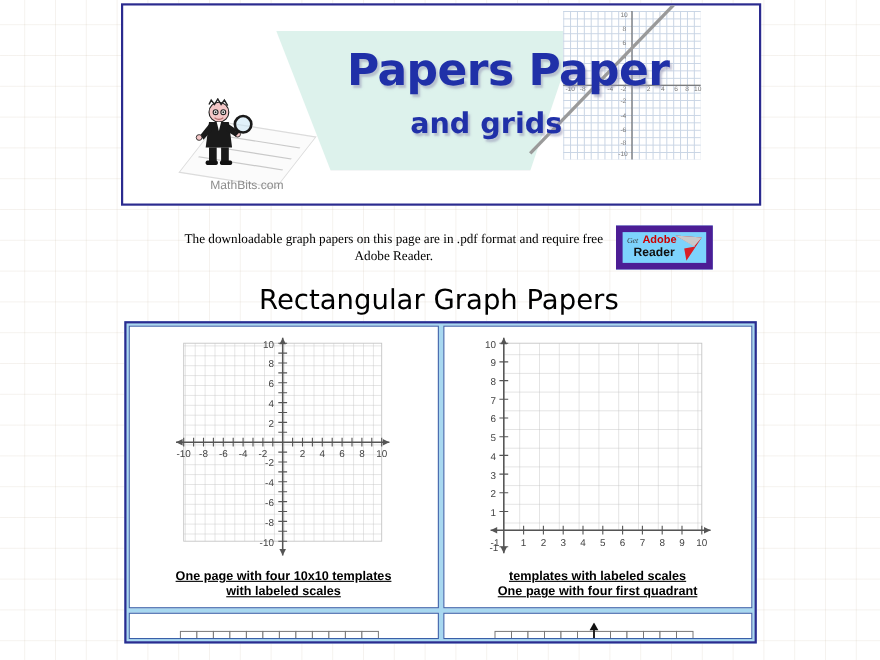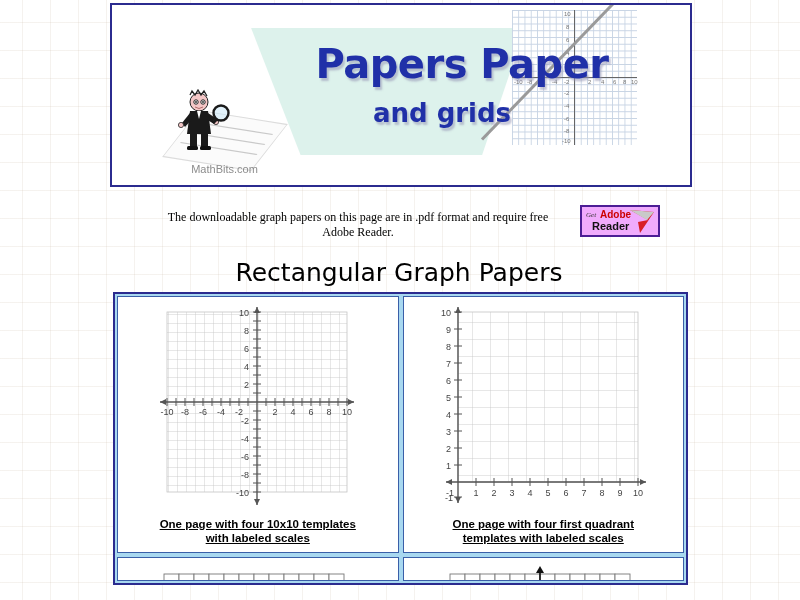--- a/index.html
+++ b/index.html
@@ -112,24 +112,24 @@
     position: absolute; left: 110px; top: 205px; width: 578px;
     height: 30px;
   }
   .infotext {
     position: absolute; left: 48px; top: 5px; width: 400px;
     text-align: center;
     font-family: "Liberation Serif", serif;
     font-size: 12px; color: #000;
   }
   .adobe-badge {
-    position: absolute; left: 470px; top: 0px;
+    position: absolute; left: 450px; top: 0px;
     width: 76px; height: 28px;
-    background: #f0abfc;
-    border: 2px solid #4c1d95;
+    background: #7dd3fc;
+    border: 6px solid #4c1d95;
     overflow: hidden;
   }
   .ab-get {
     position: absolute; left: 4px; top: 4px;
     font-family: "Liberation Serif", serif; font-size: 7px;
     font-style: italic; color: #333;
   }
   .ab-adobe {
     position: absolute; left: 18px; top: 2px;
     font-family: "Liberation Sans", sans-serif; font-size: 10px;
@@ -433,22 +433,22 @@
             <text class="gx" x="15" y="79" text-anchor="end">6</text>
             <text class="gx" x="15" y="96" text-anchor="end">5</text>
             <text class="gx" x="15" y="113" text-anchor="end">4</text>
             <text class="gx" x="15" y="130" text-anchor="end">3</text>
             <text class="gx" x="15" y="147" text-anchor="end">2</text>
             <text class="gx" x="15" y="164" text-anchor="end">1</text>
             <text class="gx" x="17" y="196" text-anchor="end">-1</text>
           </svg>
         </div>
         <div class="caption">
+          <div>templates with labeled scales</div>
           <div>One page with four first quadrant</div>
-          <div>templates with labeled scales</div>
         </div>
       </div>
 
     </div>
 
     <div class="trow">
       <div class="cell cell-clip">
         <svg width="215" height="20" viewBox="0 0 215 20">
           <g fill="#ffffff" stroke="#777" stroke-width="0.9">
             <rect x="14" y="8" width="15" height="14"></rect>

